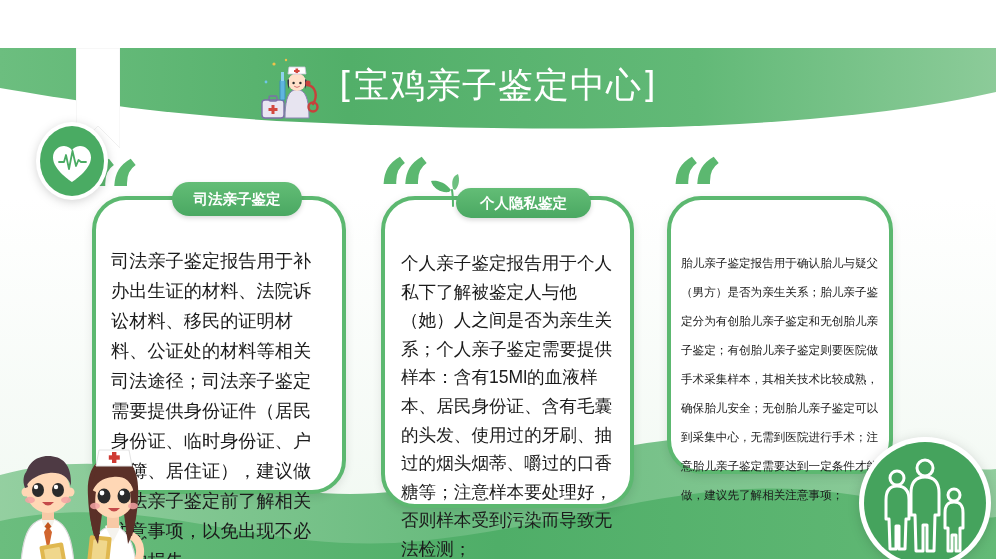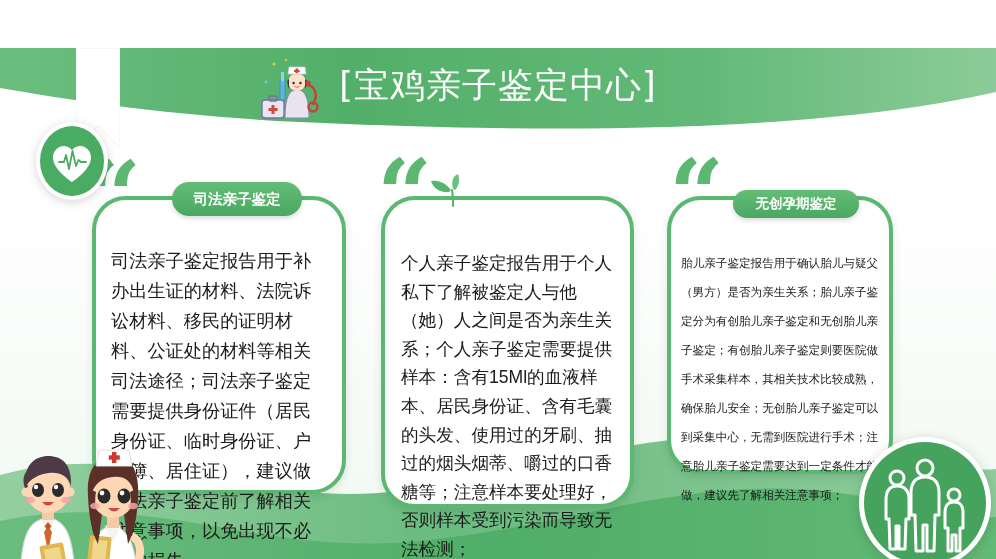--- a/index.html
+++ b/index.html
@@ -217,27 +217,27 @@
   </div>
 
   <div class="card" id="card2">
     <div class="frame"></div>
     <div class="quote">“</div>
     <svg class="leaf" viewBox="0 0 42 34">
       <path d="M24,16 C18,8 10,6 4,7 C6,14 13,19 22,18 Z" fill="#56b46c"></path>
       <path d="M26,15 C24,7 26,2 31,0 C33,6 32,12 28,16 Z" fill="#6cc07f"></path>
       <path d="M25,16 C26,22 26,28 26,32" stroke="#56b46c" stroke-width="2" fill="none" stroke-linecap="round"></path>
     </svg>
+    <div class="badge">个人隐私鉴定</div>
     <div class="body-text">个人亲子鉴定报告用于个人私下了解被鉴定人与他（她）人之间是否为亲生关系；个人亲子鉴定需要提供样本：含有15Ml的血液样本、居民身份证、含有毛囊的头发、使用过的牙刷、抽过的烟头烟蒂、嚼过的口香糖等；注意样本要处理好，否则样本受到污染而导致无法检测；</div>
   </div>
 
   <div class="card" id="card3">
     <div class="frame"></div>
     <div class="quote">“</div>
-    <div class="badge">无创孕期鉴定</div>
     <div class="body-text">胎儿亲子鉴定报告用于确认胎儿与疑父（男方）是否为亲生关系；胎儿亲子鉴定分为有创胎儿亲子鉴定和无创胎儿亲子鉴定；有创胎儿亲子鉴定则要医院做手术采集样本，其相关技术比较成熟，确保胎儿安全；无创胎儿亲子鉴定可以到采集中心，无需到医院进行手术；注意胎儿亲子鉴定需要达到一定条件才能做，建议先了解相关注意事项；</div>
   </div>
 
   <svg class="family-circle" viewBox="0 0 140 140">
     <circle cx="70" cy="70" r="66" fill="#ffffff"></circle>
     <circle cx="70" cy="70" r="61" fill="#45a35d"></circle>
 
     <g fill="none" stroke="#ffffff" stroke-width="3" stroke-linejoin="round" stroke-linecap="round">
       <circle cx="70" cy="35" r="8"></circle>
       <path d="M70,44 C60,44 56,50 56,60 L56,82 L60,82 L61,118 L68,118 L68,92 L72,92 L72,118 L79,118 L80,82 L84,82 L84,60 C84,50 80,44 70,44 Z"></path>

